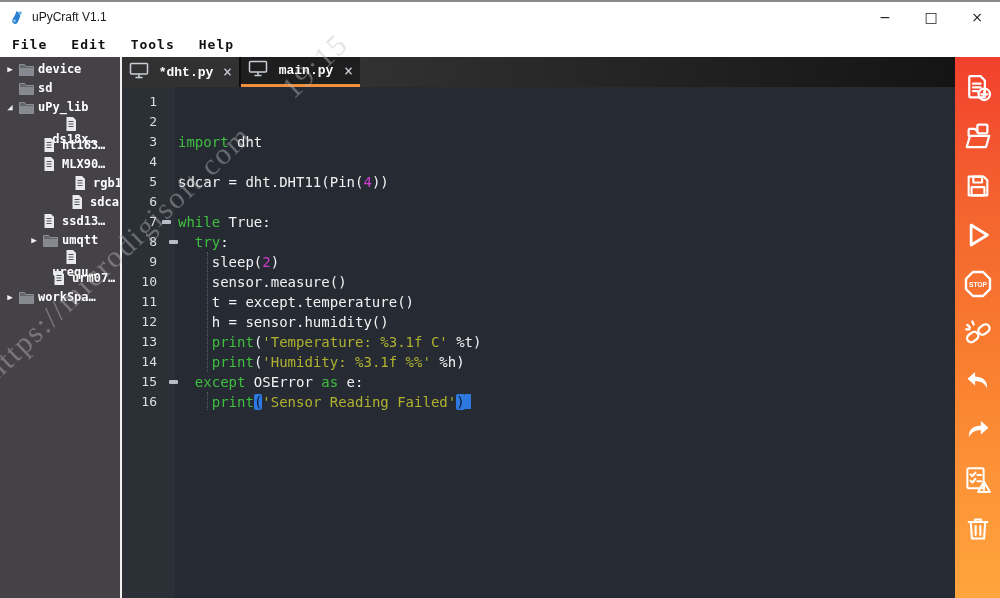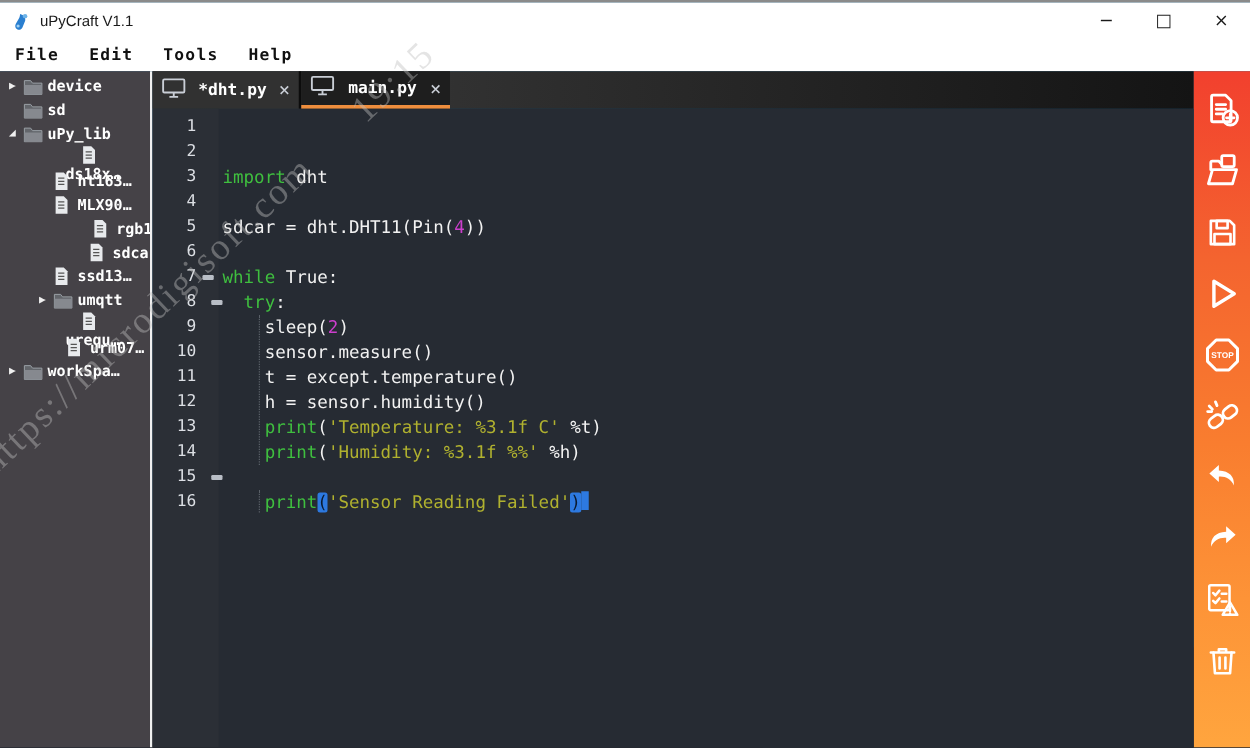--- a/index.html
+++ b/index.html
@@ -1,18 +1,18 @@
 <!DOCTYPE html>
 <html><head>
 <meta charset="utf-8">
 <style>
   * { margin:0; padding:0; box-sizing:border-box; }
   html,body { width:1000px; height:598px; overflow:hidden; background:#262b33;
               font-family:"DejaVu Sans Mono", monospace; }
-  .win { position:relative; width:1000px; height:518px; border-top:2px solid #8a8a8a; background:#0c4a6e; }
+  .win { position:relative; width:1000px; height:518px; border-top:2px solid #8a8a8a; background:#7f1d1d; }
 
   
   .titlebar { height:30px; background:#ffffff; display:flex; align-items:center; padding-left:8px; position:relative; }
   .logo { width:17px; height:17px; margin-right:7px; }
   .title { font-family:"Liberation Sans", sans-serif; font-size:12px; color:#1a1a1a; }
   .winctrls { position:absolute; right:0; top:0; height:30px; display:flex; }
   .wbtn { width:46px; height:30px; display:flex; align-items:center; justify-content:center;
           color:#1a1a1a; font-size:14px; font-family:"DejaVu Sans", sans-serif; cursor:default; }
 
   
@@ -28,21 +28,21 @@
   .arrow { width:16px; flex:none; text-align:center; font-size:9px; color:#f0f0f0; }
   .ticon { width:18px; flex:none; display:flex; align-items:center; }
   .tlabel { margin-left:2px; }
 
   .splitter { width:2px; background:#f0f0f0; flex:none; }
 
   
   .editor { flex:1; display:flex; flex-direction:column; min-width:0; }
   .tabbar { height:30px; background:linear-gradient(to right,#3d3d3d,#141414); display:flex; flex:none; }
   .tab { width:119px; display:flex; align-items:center; padding:0 7px; gap:5px; cursor:default; }
-  .tab .tlbl { font-size:13px; font-weight:bold; color:#fff; flex:1; text-align:center; }
+  .tab .tlbl { font-size:13px; font-weight:bold; color:#fff; flex:1; text-align:center;font-family:Liberation Mono, monospace; }
   .tab .tclose { color:#c9ced6; font-size:15px; }
   .tab.inactive { background:#313131; border-right:2px solid #0c0c0c; }
   .tab.active { background:#1e1e1e; border-bottom:3px solid #ef8e3d; }
 
   .codepane { position:relative; flex:1; background:#262b33; overflow:hidden; }
   .gutter-strip { position:absolute; left:0; top:0; bottom:0; width:53px; background:#2b2f36; }
   .rows { position:absolute; left:0; top:5px; right:0; }
   .crow { height:20px; display:flex; line-height:20px; }
   .gut { width:53px; flex:none; position:relative; color:#dcdfe4; font-size:13px; text-align:right; padding-right:18px; }
   .fold { position:absolute; top:8px; width:9px; height:4px; background:#b9bec6; border-radius:1px; }
@@ -301,20 +301,21 @@
             <div class="crow">
               <div class="gut">13</div>
               <div class="code"><span class="pl">    </span><span class="kw">print</span><span class="pl">(</span><span class="str">'Temperature: %3.1f C'</span><span class="pl"> %t)</span></div>
             </div>
             <div class="crow">
               <div class="gut">14</div>
               <div class="code"><span class="pl">    </span><span class="kw">print</span><span class="pl">(</span><span class="str">'Humidity: %3.1f %%'</span><span class="pl"> %h)</span></div>
             </div>
             <div class="crow">
               <div class="gut">15<span class="fold" style="left: 47px;"></span></div>
+              <div class="code"><span class="pl">  </span><span class="kw">except</span><span class="pl"> OSError </span><span class="kw">as</span><span class="pl"> e:</span></div>
             </div>
             <div class="crow">
               <div class="gut">16</div>
               <div class="code"><span class="pl">    </span><span class="kw">print</span><span class="bh">(</span><span class="str">'Sensor Reading Failed'</span><span class="bh">)</span><span class="caret"></span></div>
             </div>
           </div>
         <div class="guide g1"></div>
         <div class="guide g2"></div>
       </div>
     </div>

